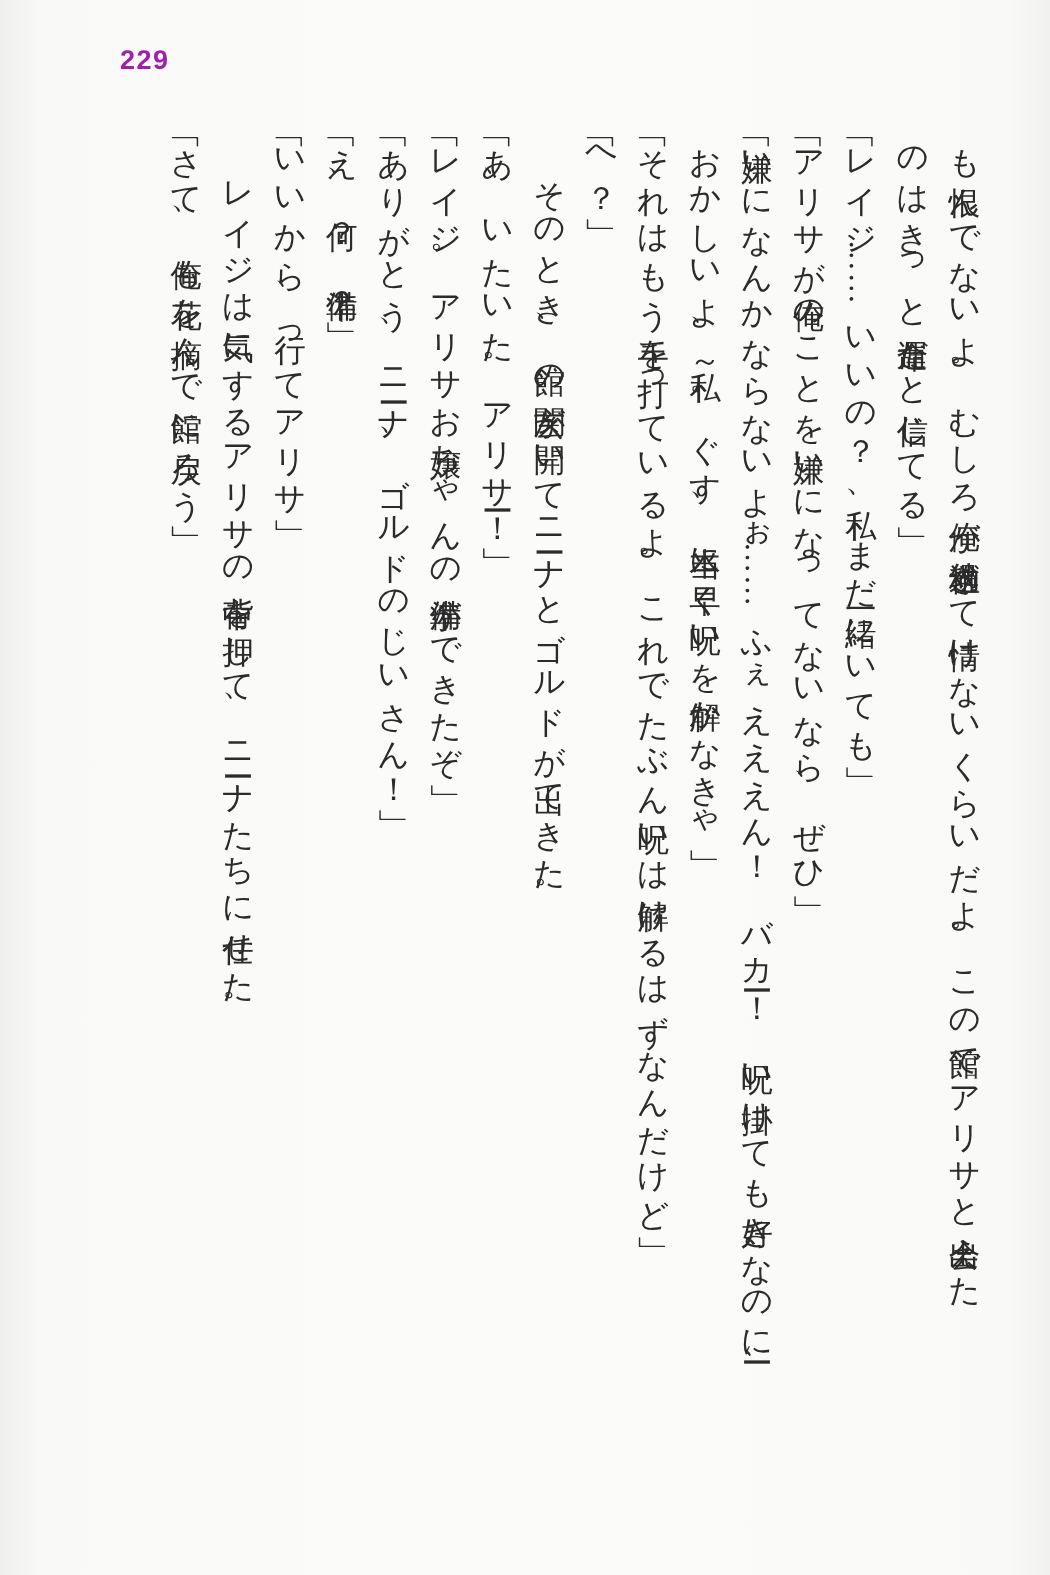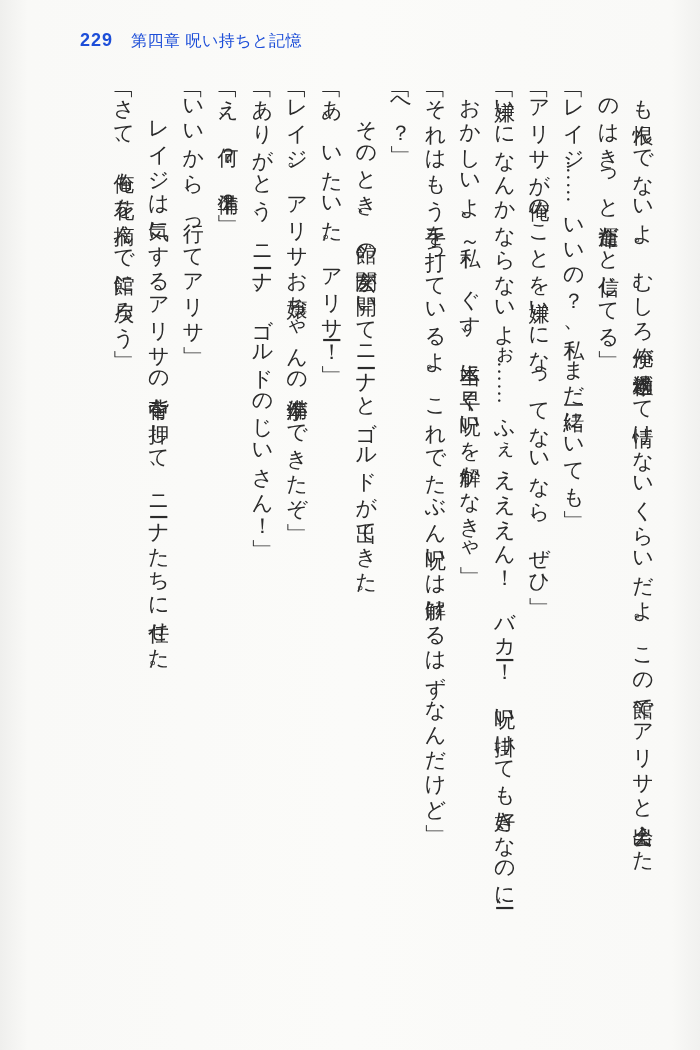--- a/index.html
+++ b/index.html
@@ -16,23 +16,23 @@
     position: absolute;
     inset: 0;
     background: linear-gradient(90deg, #efefed 0%, #f9f9f7 4%, #fbfbf9 50%, #f9f9f7 96%, #f1f1ef 100%);
   }
   .running-header {
     position: absolute;
     top: 30px;
     left: 80px;
     display: flex;
     align-items: baseline;
-    gap: 18px;
+    gap: 8px;
     font-family: "Liberation Sans", sans-serif;
-    color: #1d4ed8;
+    color: #a21caf;
   }
   .page-number {
     font-size: 18px;
     font-weight: bold;
     letter-spacing: 1px;
   }
   .chapter-title {
     font-size: 16px;
     letter-spacing: 0.5px;
   }
@@ -57,21 +57,20 @@
     text-indent: 22px;          
   }
 </style>
 </head>
 <body>
 
 <div class="paper"></div>
 
 <div class="running-header">
   <span class="page-number">229</span>
-  <span class="chapter-title">第四章 呪い持ちと記憶</span>
 </div>
 
 <div class="novel-text">
   <p>も恨んでないよ。むしろ俺が幼稚過ぎて情けないくらいだよ。この館でアリサと出会えた</p>
   <p>のはきっと運命だと信じてる」</p>
   <p>「レイジ……いいの？　私、まだ一緒にいても」</p>
   <p>「アリサが俺のことを嫌いになってないなら、ぜひ」</p>
   <p>「嫌いになんかならないよぉ……ふぇえええん！　バカー！　呪い掛けても好きなのにー、</p>
   <p>おかしいよ、私～。ぐす、本当に早く呪いを解かなきゃ」</p>
   <p>「それはもう手を打っているよ。これでたぶん呪いは解けるはずなんだけど」</p>

